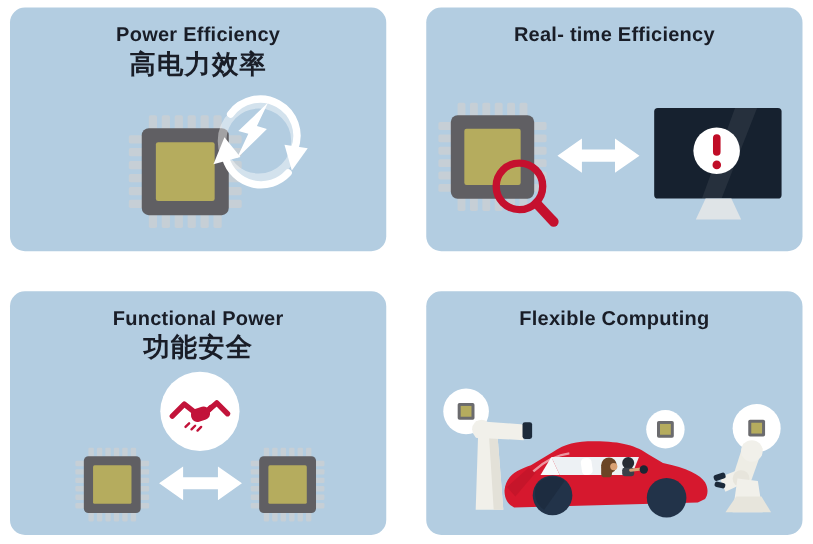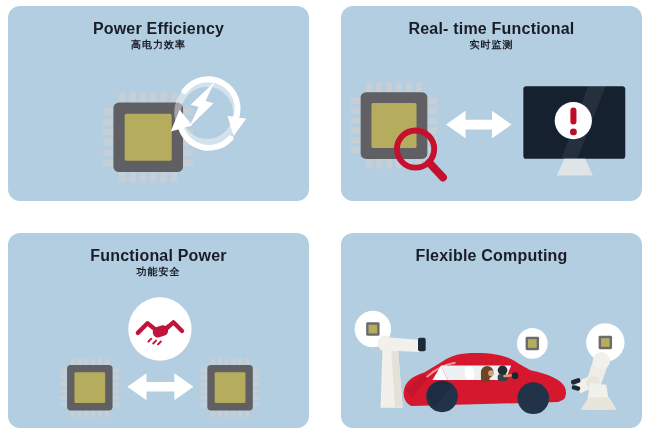--- a/index.html
+++ b/index.html
@@ -10,21 +10,21 @@
     grid-template-rows:1fr 1fr;gap:32px;
   }
   .panel{
     position:relative;background:#b3cde1;border-radius:12px;overflow:hidden;
   }
   .panel-title{
     position:absolute;top:13px;left:0;right:0;text-align:center;z-index:2;
     color:#191d27;pointer-events:none;
   }
   .t-en{font-size:16px;font-weight:600;line-height:1.2;letter-spacing:.2px;}
-  .t-zh{font-size:10px;font-weight:700;line-height:1.35;letter-spacing:1px;}
+  .t-zh{font-size:21px;font-weight:700;line-height:1.35;letter-spacing:1px;}
   .illus{position:absolute;inset:0;width:100%;height:100%;z-index:1;}
 </style>
 </head>
 <body>
 
 <svg width="0" height="0" style="position:absolute" aria-hidden="true">
   <defs>
     <symbol id="chip" viewBox="0 0 100 100">
 
       <g fill="#c6cfd6">
@@ -82,22 +82,21 @@
         <polygon points="166,128 188,122 175,106" fill="#ffffff"></polygon>
       </g>
       <g>
         <polygon points="204,75 187,104 195.5,104 192,126 209,96 200.5,96" fill="#ffffff" transform="rotate(16 198 100)"></polygon>
       </g>
     </svg>
   </section>
 
   <section class="panel">
     <div class="panel-title">
-      <div class="t-en">Real- time Functional</div>
-      <div class="t-zh">实时监测</div>
+      <div class="t-en">Real- time Efficiency</div>
     </div>
     <svg class="illus" viewBox="0 0 307 199" preserveAspectRatio="xMidYMid meet">
       <g>
         <use href="#chip" x="8" y="76" width="92" height="92"></use>
       </g>
       <g>
         <circle cx="76" cy="146" r="19" fill="none" stroke="#c5102e" stroke-width="6"></circle>
         <line x1="90" y1="160" x2="104" y2="175" stroke="#c5102e" stroke-width="8" stroke-linecap="round"></line>
       </g>
       <g>

